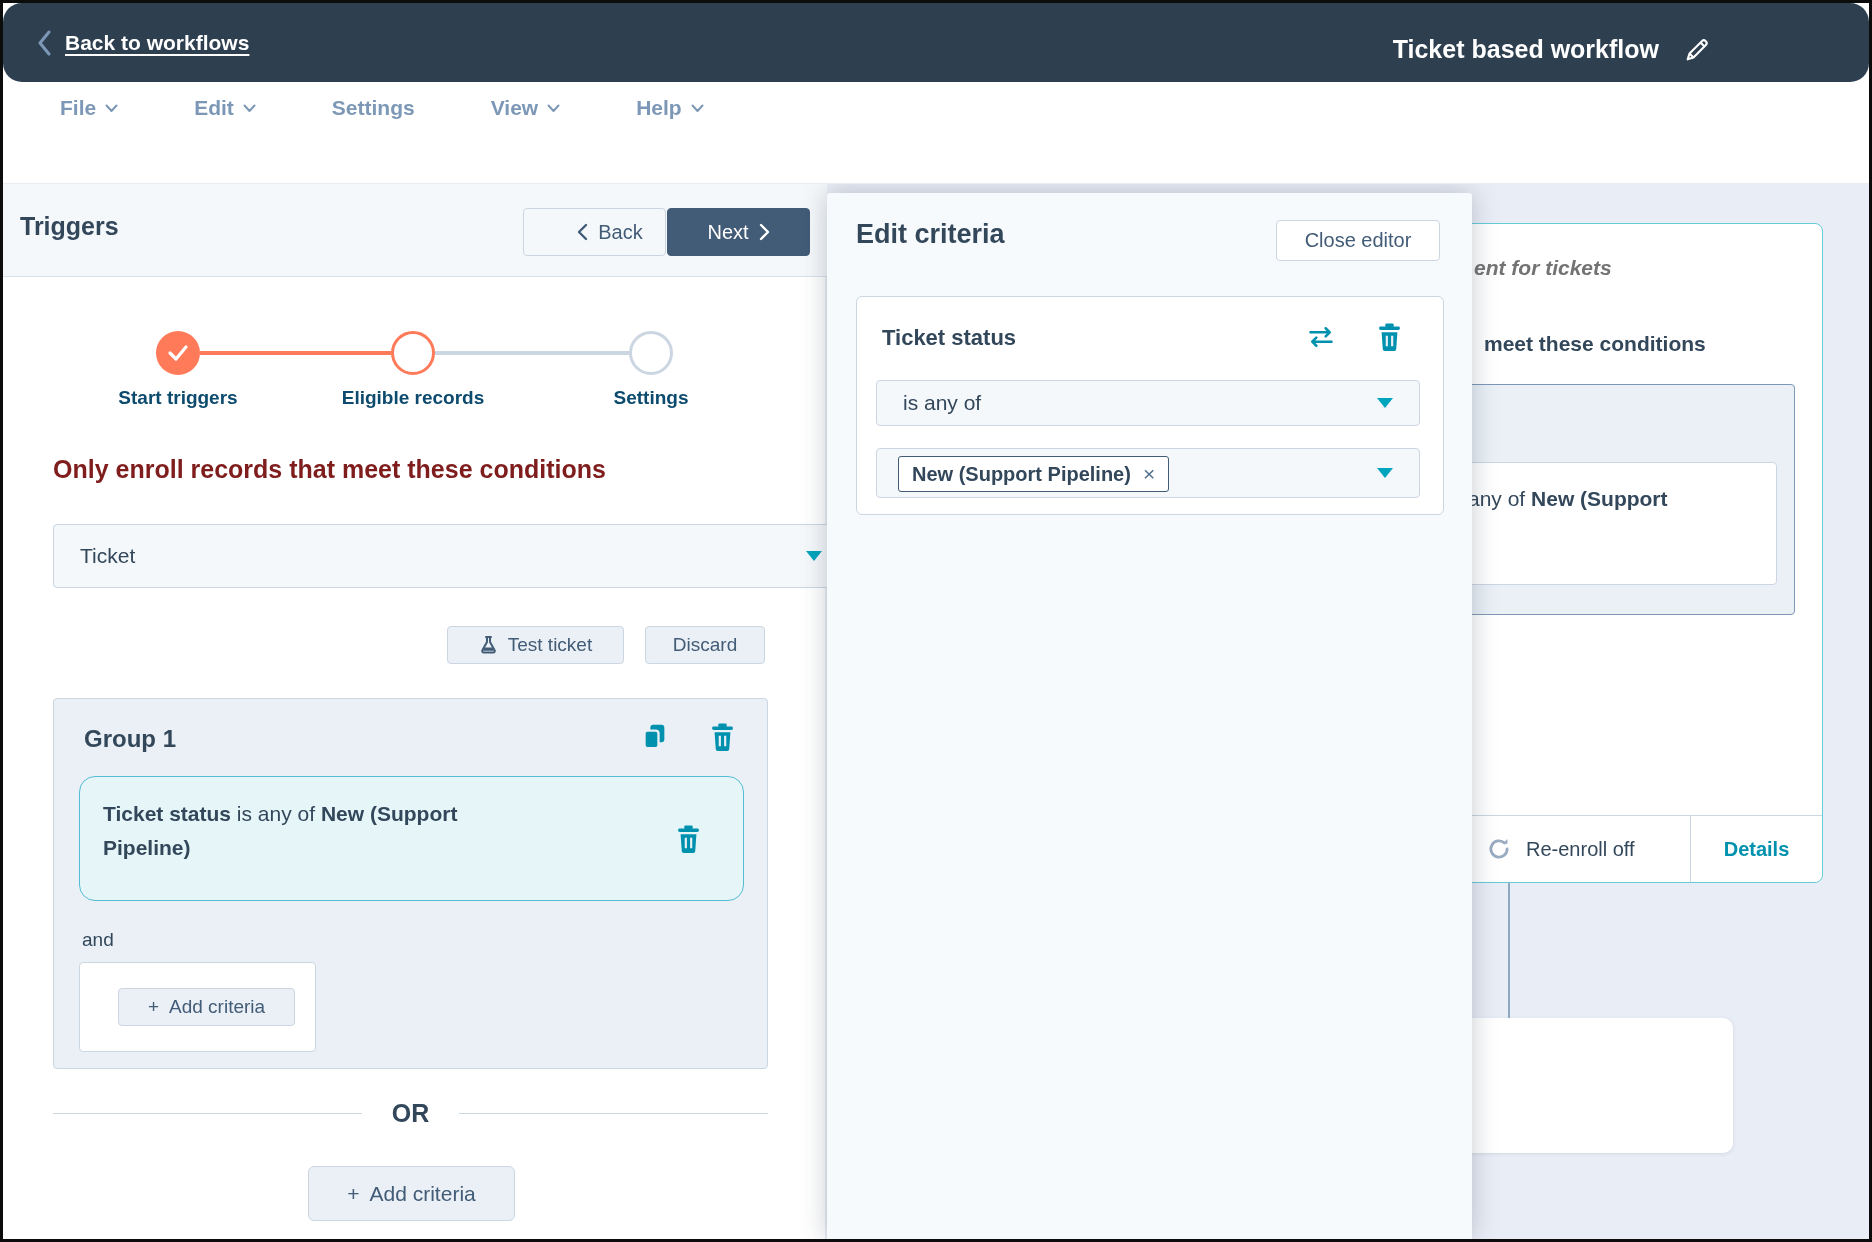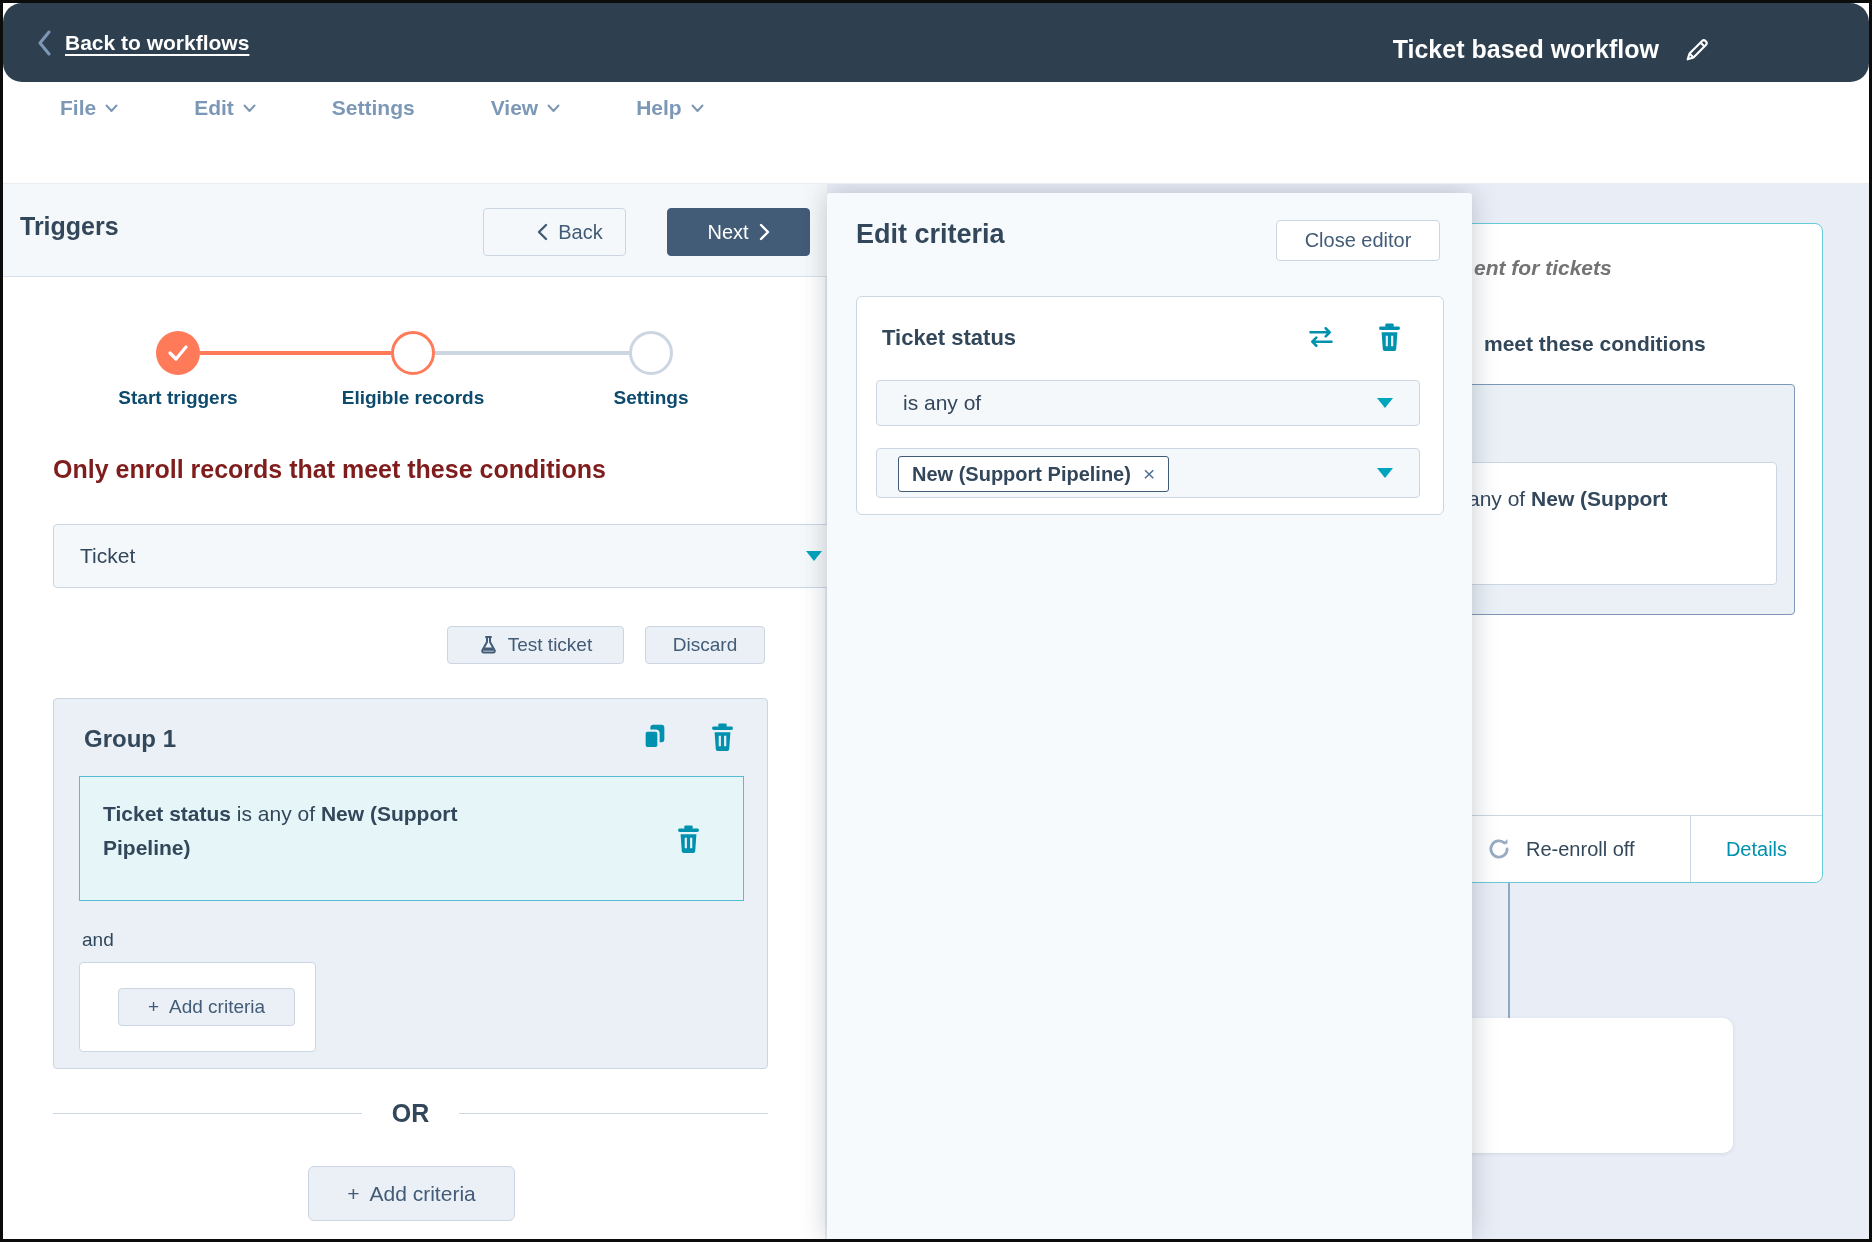--- a/index.html
+++ b/index.html
@@ -29,21 +29,21 @@
   .trigbar{
     position:absolute; left:0; top:181px; width:824px; height:93px; background:#f5f8fa;
     border-bottom:1px solid #d9e1ea;
   }
   .trig-title{ position:absolute; left:17px; top:28px; font-size:25px; font-weight:bold; color:#33475b; }
   .btn{
     display:inline-flex; align-items:center; justify-content:center; gap:10px;
     background:#eaf0f6; border:1px solid #cbd6e2; border-radius:4px;
     color:#425b76; font-size:20px; cursor:pointer;
   }
-  .btn-back{ position:absolute; left:480px; top:24px; width:143px; height:48px; background:#f5f8fa;padding-left:31px; }
+  .btn-back{ position:absolute; left:520px; top:24px; width:143px; height:48px; background:#f5f8fa;padding-left:31px; }
   .btn-next{ position:absolute; left:664px; top:24px; width:143px; height:48px; background:#425b76; border-color:#425b76; color:#fff; }
   
   .step-circle{ position:absolute; width:44px; height:44px; border-radius:50%; }
   .step-line{ position:absolute; height:4px; top:348px; }
   .step-label{ position:absolute; top:384px; transform:translateX(-50%); font-size:19px; font-weight:bold; color:#0c4a6e; white-space:nowrap; }
   
   .cond-heading{ position:absolute; left:50px; top:452px; font-size:25px; font-weight:bold; color:#7f1d1d; }
   .select{
     position:absolute; background:#f5f8fa; border:1px solid #cbd6e2; border-radius:4px;
     display:flex; align-items:center; cursor:pointer;
@@ -53,21 +53,21 @@
   .btn-test{ position:absolute; left:444px; top:623px; width:177px; height:38px; font-size:19px;text-align:right; }
   .btn-discard{ position:absolute; left:642px; top:623px; width:120px; height:38px; font-size:19px; }
   .group-box{
     position:absolute; left:50px; top:695px; width:715px; height:371px;
     background:#eaf0f6; border:1px solid #cbd6e2; border-radius:4px;
   }
   .group-title{ position:absolute; left:30px; top:26px; font-size:24px; font-weight:bold; }
   .icon-btn{ position:absolute; cursor:pointer; }
   .criteria-card{
     position:absolute; left:25px; top:77px; width:665px; height:125px;
-    background:#e5f5f8; border:1px solid #54bcd4; border-radius:0; cursor:pointer;
+    background:#e5f5f8; border:1px solid #54bcd4; border-radius:16px; cursor:pointer;
   }
   .criteria-text{ position:absolute; left:23px; top:20px; width:430px; font-size:21px; line-height:34px; color:#33475b; }
   .and-label{ position:absolute; left:28px; top:230px; font-size:19px; color:#33475b; }
   .add-box{ position:absolute; left:25px; top:263px; width:237px; height:90px; background:#fff; border:1px solid #cbd6e2; border-radius:4px; }
   .btn-addc1{ position:absolute; left:38px; top:25px; width:177px; height:38px; font-size:19px; }
   .or-row{ position:absolute; left:50px; top:1096px; width:715px; display:flex; align-items:center; }
   .or-row .line{ flex:1; height:1px; background:#cbd6e2; }
   .or-row .or{ margin:0 30px; font-size:25px; font-weight:bold; color:#33475b; }
   .btn-addc2{ position:absolute; left:305px; top:1163px; width:207px; height:55px; font-size:21px; border-radius:6px; }
   
@@ -79,21 +79,21 @@
   .bg-frag1{ position:absolute; left:348px; top:32px; font-size:21px; font-weight:bold; color:#737373; white-space:nowrap;font-style:italic; }
   .bg-frag2{ position:absolute; left:358px; top:108px; font-size:21px; font-weight:bold; color:#33475b; white-space:nowrap; }
   .bg-filterbox{ position:absolute; left:178px; top:160px; width:491px; height:231px; background:#eaf0f6; border:1px solid #7c98b6; border-radius:4px; }
   .bg-innercard{ position:absolute; left:40px; top:77px; width:432px; height:123px; background:#fff; border:1px solid #cbd6e2; border-radius:4px; }
   .bg-frag3{ position:absolute; left:122px; top:24px; font-size:21px; color:#33475b; white-space:nowrap; }
   .bg-footer{
     position:absolute; left:0; right:0; bottom:0; height:67px; border-top:1px solid #cbd6e2;
     display:flex; align-items:stretch; border-radius:0 0 8px 8px; overflow:hidden; background:#fff;
   }
   .bg-footer .reenroll{ flex:1; display:flex; align-items:center; gap:14px; padding-left:360px; font-size:20px; color:#33475b; }
-  .bg-footer .details{ width:132px; border-left:1px solid #cbd6e2; display:flex; align-items:center; justify-content:center; font-size:20px; font-weight:normal; color:#0091ae; cursor:pointer; }
+  .bg-footer .details{ width:132px; border-left:1px solid #cbd6e2; display:flex; align-items:center; justify-content:center; font-size:20px; font-weight:bold; color:#0091ae; cursor:pointer; }
   .connector{ position:absolute; left:683px; top:699px; width:2px; height:135px; background:#8ea9c4; }
   .bg-bottomcard{ position:absolute; left:453px; top:834px; width:455px; height:135px; background:#fff; border-radius:10px; box-shadow:0 1px 4px rgba(45,62,80,.12); }
   
   .overlay{
     position:absolute; left:824px; top:190px; width:645px; bottom:0;
     background:#f7fafc; box-shadow:0 0 26px rgba(45,62,80,.28); border-radius:3px 3px 0 0;
   }
   .overlay-title{ position:absolute; left:29px; top:26px; font-size:27px; font-weight:bold; color:#33475b; }
   .btn-close{ position:absolute; left:449px; top:27px; width:164px; height:41px; background:#fff; font-size:20px; border-radius:4px; }
   .edit-card{ position:absolute; left:29px; top:103px; width:588px; height:219px; background:#fff; border:1px solid #cbd6e2; border-radius:6px; }

